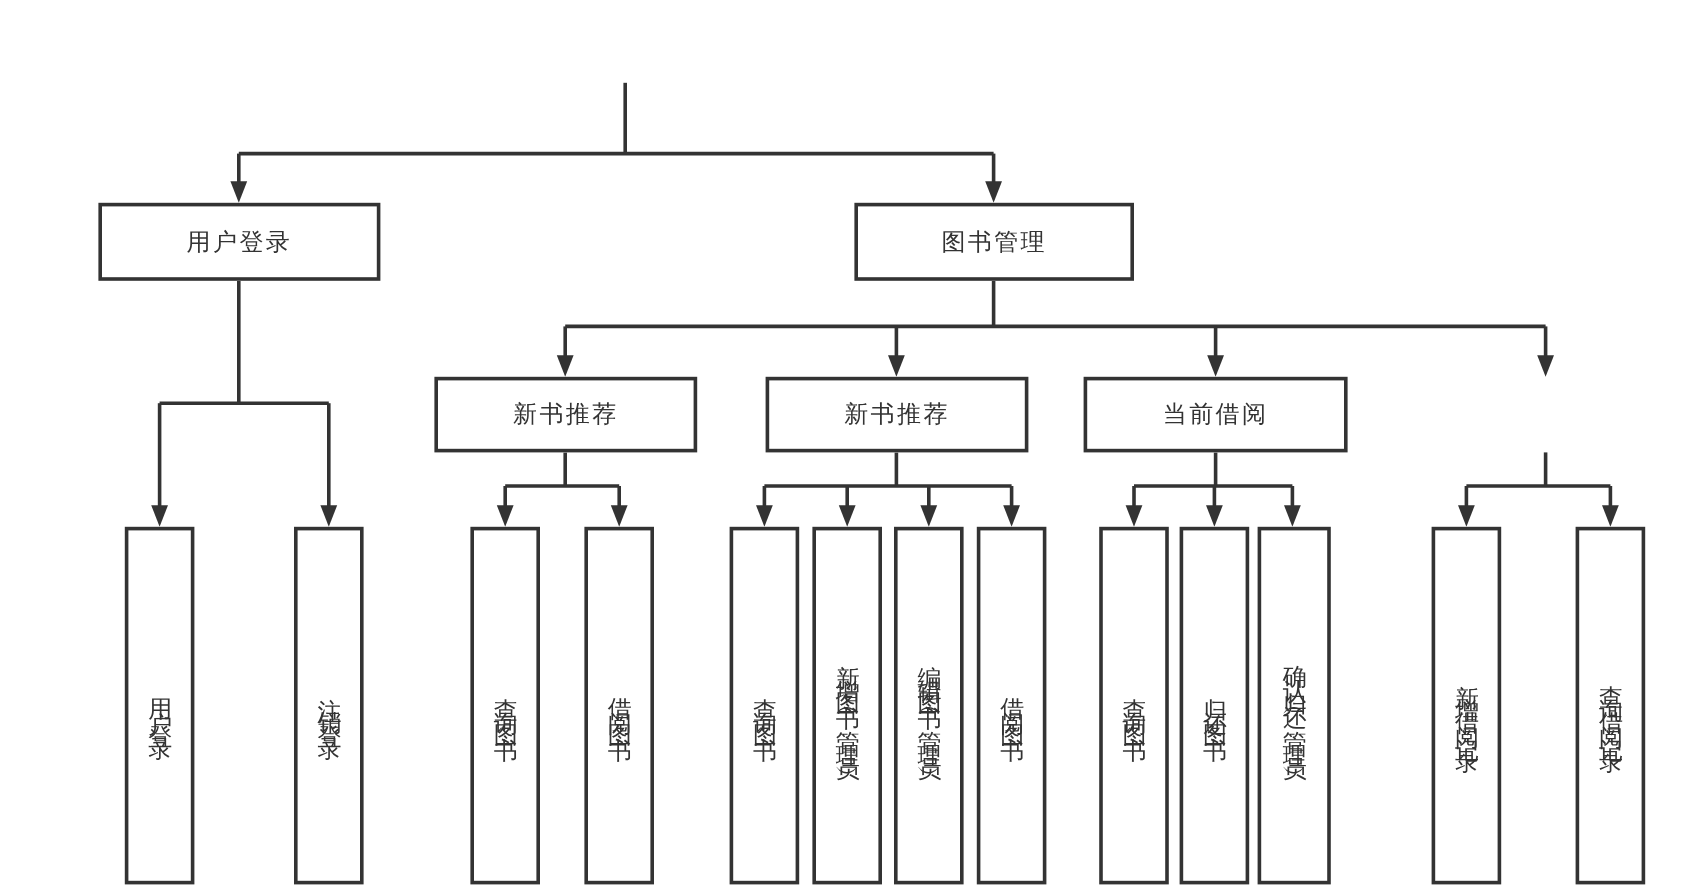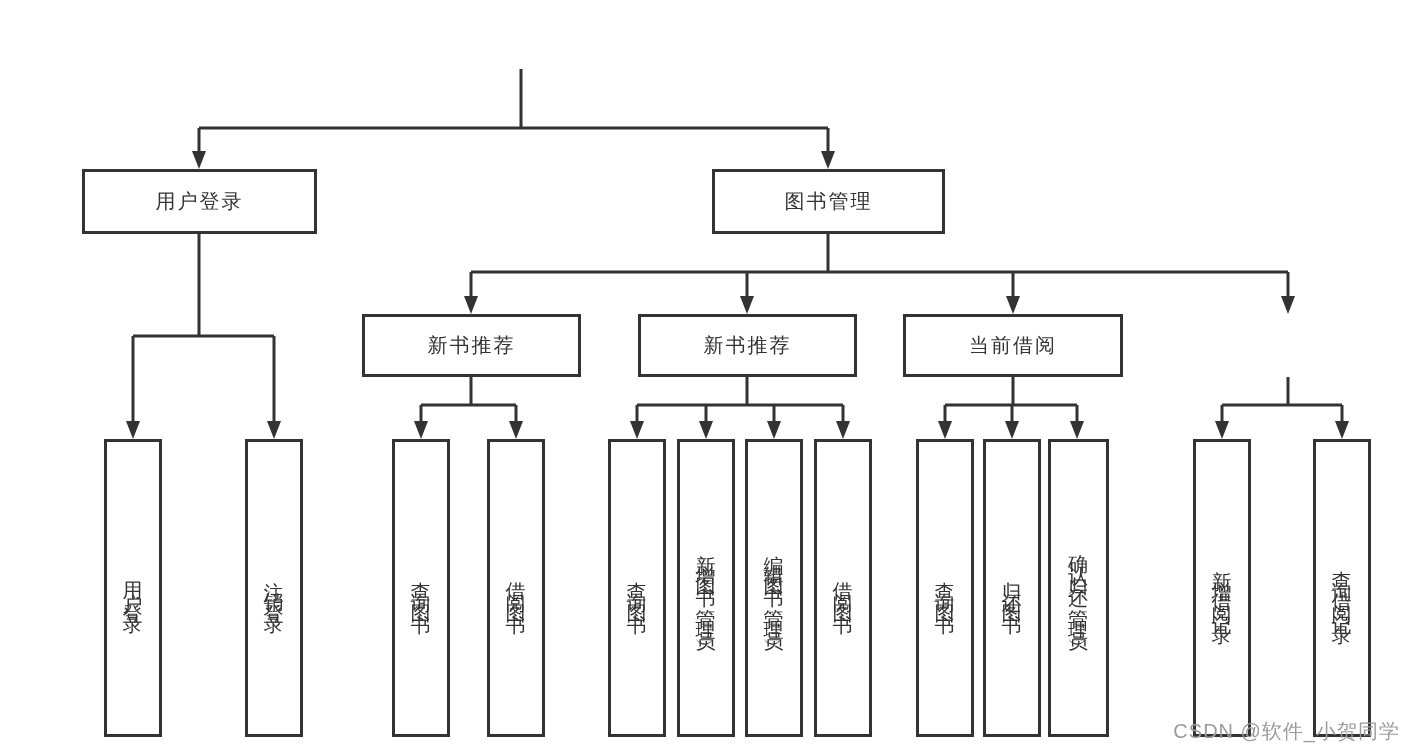--- a/index.html
+++ b/index.html
@@ -189,15 +189,14 @@
     <span class="v-label">确认归还（管理员）</span>
   </div>
 
   <div class="node leaf" style="left:1193px;">
     <span class="v-label">新增借阅记录</span>
   </div>
   <div class="node leaf" style="left:1313px;">
     <span class="v-label">查询借阅记录</span>
   </div>
 
-  <div id="watermark">CSDN @软件_小贺同学</div>
 
 </div>
 
 </body></html>

